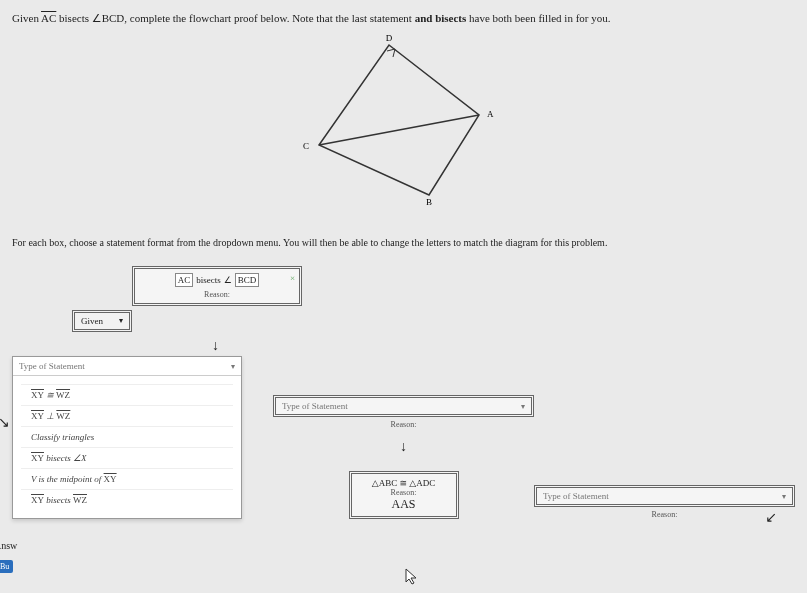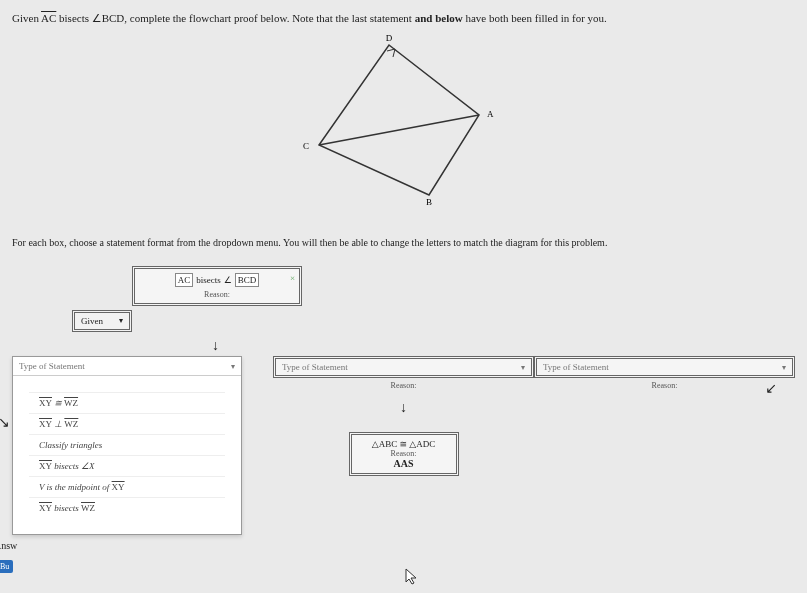--- a/index.html
+++ b/index.html
@@ -9,46 +9,46 @@
 .diagram{text-align:center;margin:10px 0 30px}
 .instruction{font-size:10px;margin-bottom:18px}
 .proof{position:relative}
 .topbox{width:170px;margin-left:120px;border:3px double #666;padding:4px 6px;text-align:center;background:#f5f5f5;position:relative}
 .topbox .inputline{display:flex;justify-content:center;align-items:center;gap:3px;font-size:9px}
 .inputfield{border:1px solid #888;background:#fff;padding:1px 2px;font-size:9px;display:inline-block}
 .reason-label{font-size:8px;color:#555;margin-top:3px}
 .close-x{position:absolute;right:4px;top:4px;font-size:9px;color:#6a6}
 .given-box{width:60px;border:3px double #666;background:#f2f2f2;padding:3px 6px;font-size:9px;margin-left:60px;margin-top:4px}
 .arrow-down{margin-left:200px;font-size:14px;margin-top:6px;margin-bottom:2px}
-.three-col{display:flex;align-items:flex-start}
+.three-col{display:flex;align-items:flex-end}
 .col{flex:1;position:relative}
 .dropdown-open{width:230px;border:1px solid #999;background:#fff;box-shadow:0 2px 4px rgba(0,0,0,.15)}
 .dropdown-header{padding:4px 6px;font-size:9px;color:#777;border-bottom:1px solid #ccc;display:flex;justify-content:space-between;align-items:center}
 .dropdown-header .caret{font-size:8px}
-.dropdown-list{list-style:none;margin:16px;padding:0}
+.dropdown-list{list-style:none;margin:8px;padding:0}
 .dropdown-list li{padding:5px 10px;font-size:9px;border-top:1px solid #eee;font-style:italic;color:#444}
 .dropdown-list li .over{text-decoration:overline;font-style:normal}
 .statebox{border:3px double #666;background:#f5f5f5;padding:3px 6px;font-size:9px;color:#777;display:flex;justify-content:space-between;align-items:center}
 .statebox .caret{font-size:8px}
 .reason-under{text-align:center;font-size:8px;color:#555;margin-top:3px}
 .final-box{width:110px;margin:16px auto 0;border:3px double #666;padding:4px;text-align:center;background:#f5f5f5;font-size:9px}
 .final-box .reas{font-size:8px;color:#555}
-.final-box .aas{font-size:10px;font-weight:bold}
+.final-box .aas{font-size:12px;font-weight:normal}
 .col-arrow{text-align:center;font-size:14px;margin-top:10px}
 .diag-arrow-left{position:absolute;left:-14px;top:58px;font-size:14px}
 .diag-arrow-right{position:absolute;right:18px;top:24px;font-size:14px}
 .answer-tag{position:absolute;left:-6px;top:540px;font-size:10px}
 .blue-btn{position:absolute;left:-4px;top:560px;background:#2a6ebd;color:#fff;font-size:8px;padding:2px 4px;border-radius:2px}
 .cursor-svg{position:absolute;left:405px;top:568px}
 </style>
 </head>
 <body>
 
 <div class="problem">
-  <span>Given </span><span class="over">AC</span><span> bisects </span><span>∠BCD</span><span>, complete the flowchart proof below. Note that the last statement </span><b>and below</b><span> have both been filled in for you.</span>
+  <span>Given </span><span class="over">AC</span><span> bisects </span><span>∠BCD</span><span>, complete the flowchart proof below. Note that the last statement </span><b>and bisects</b><span> have both been filled in for you.</span>
 </div>
 
 <div class="diagram">
   <svg width="210" height="170" viewBox="0 0 210 170">
     <polygon points="90,10 180,80 130,160 20,110" fill="none" stroke="#333" stroke-width="1.5"></polygon>
     <line x1="20" y1="110" x2="180" y2="80" stroke="#333" stroke-width="1.5"></line>
     <path d="M 88 16 L 96 14 L 94 22" fill="none" stroke="#333" stroke-width="1"></path>
     <text x="90" y="6" font-size="9" text-anchor="middle">D</text>
     <text x="188" y="82" font-size="9">A</text>
     <text x="130" y="170" font-size="9" text-anchor="middle">B</text>

